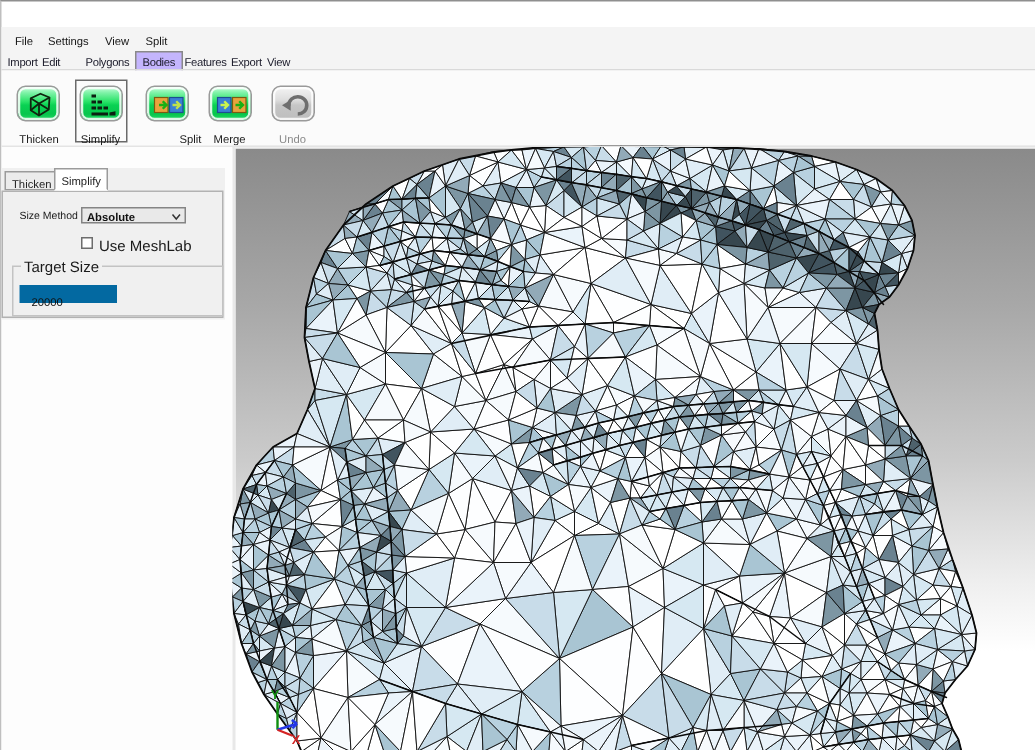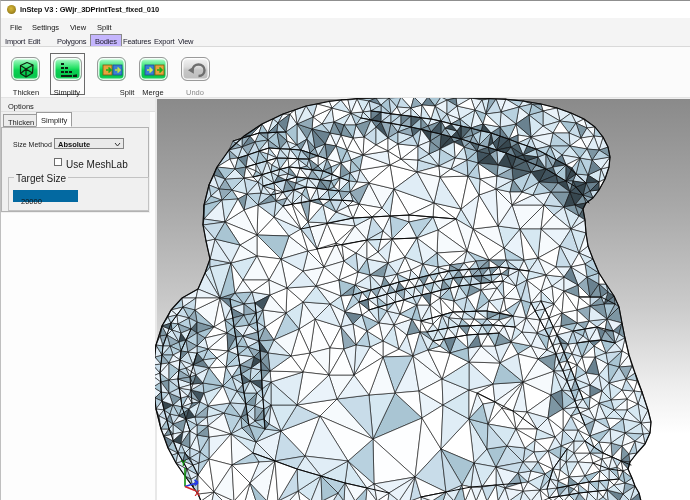--- a/index.html
+++ b/index.html
@@ -46,24 +46,20 @@
 #glab{position:absolute;left:13px;top:75.5px;font-size:10px;color:#1a1a1a;background:#f0f0f0;padding:0 2px}
 #input{position:absolute;left:12px;top:93px;width:65px;height:11px;background:#fff;border:6px solid #0369a1;font-size:7.5px;color:#111}
 #input b{position:absolute;left:2px;top:1px;font-weight:normal}
 
 #vp{position:absolute;left:154px;top:96px;width:536px;height:404px;
  border-left:2px solid #e8e8e8;border-top:2px solid #efefef;
  background:linear-gradient(#8a8a8a 0px,#a8a8a8 106px,#cbcbcb 208px,#efefef 290px,#ffffff 335px)}
 #vp svg{position:absolute;left:-2px;top:-2px}
 </style></head><body>
 <div id="win">
- <div id="title">
-      <div id="appico"></div>
-      <span>InStep V3 : GWjr_3DPrintTest_fixed_010</span>
-    </div>
  <div id="menu">
   <i style="left:9px">File</i>
       <i style="left:31px">Settings</i>
       <i style="left:69px">View</i>
       <i style="left:96px">Split</i>
  </div>
  <div id="tabs">
   <i style="left:4px">Import</i>
       <i style="left:27px">Edit</i>
       <i style="left:56px">Polygons</i>
@@ -119,23 +115,20 @@
           <path d="M6 12.2 L11.8 8.6 L11.8 15.8 Z" fill="#6e6e6e"></path>
         </svg>
   </div>
   <div class="tlab" style="left:3px">Thicken</div>
   <div class="tlab" style="left:44px">Simplify</div>
   <div class="tlab" style="left:104px">Split</div>
   <div class="tlab" style="left:130px">Merge</div>
   <div class="tlab" style="left:172px;color:#8a8a8a">Undo</div>
  </div>
  <div id="panel">
-  <div id="opts">
-        <span>Options</span>
-      </div>
   <div id="ptabs"></div>
   <div class="ptab" style="left:2px">Thicken</div>
   <div class="ptab on" style="left:35px">Simplify</div>
   <div id="page"></div>
   <div id="lblSize">Size Method</div>
   <div id="combo">
         <b>Absolute</b>
         <svg width="7" height="7" viewBox="0 0 7 7">
           <path d="M1 2 L3.5 5 L6 2" fill="none" stroke="#333" stroke-width="1"></path>
         </svg>

